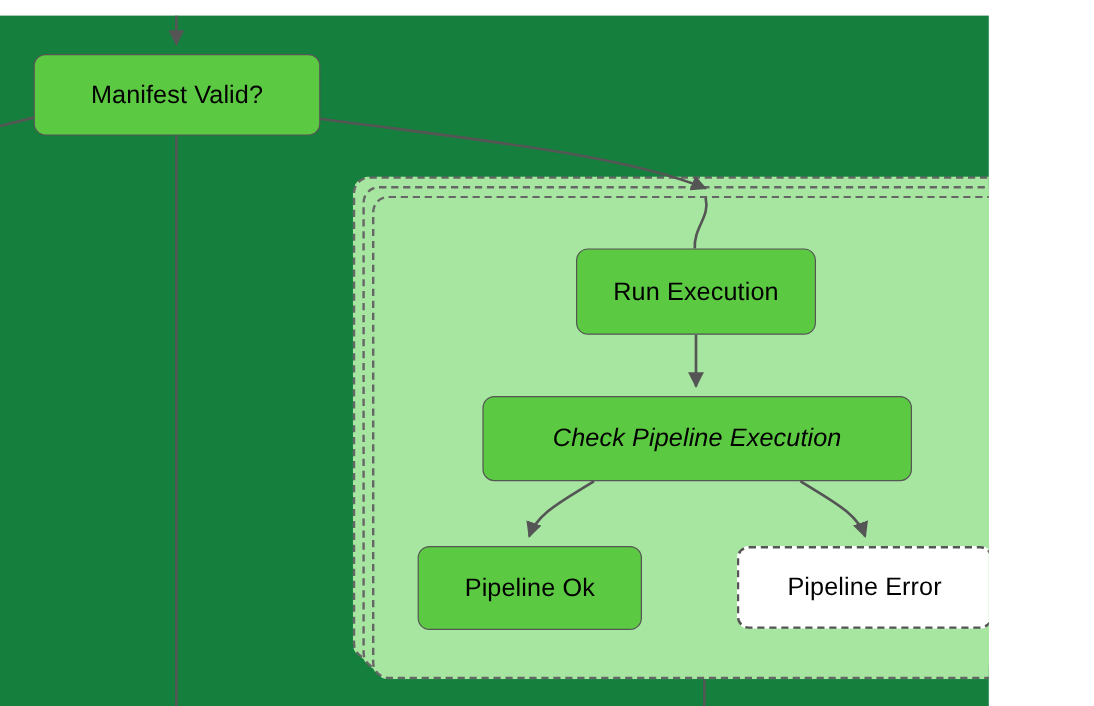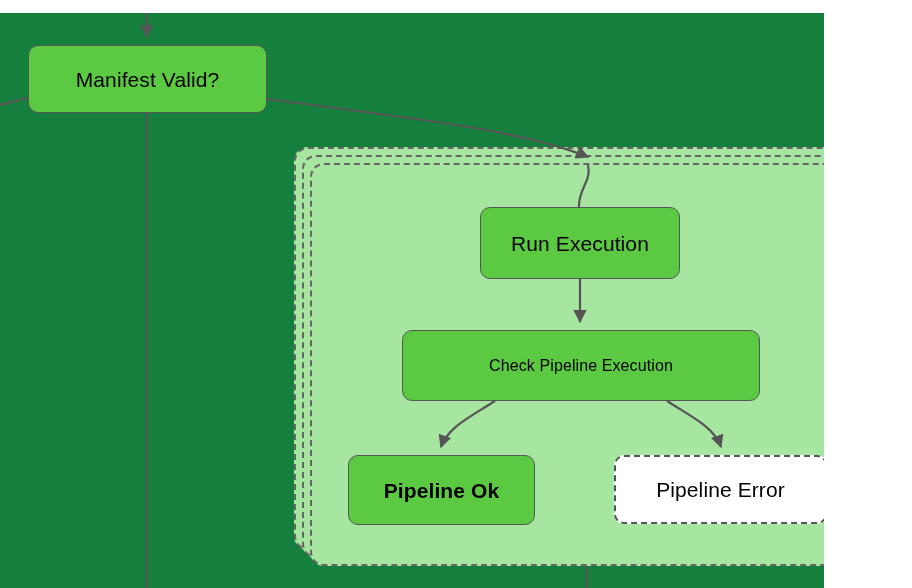--- a/index.html
+++ b/index.html
@@ -94,25 +94,25 @@
   </svg>
 
   <div class="node" id="node-manifest-valid" style="left: 28px; top: 32px; width: 239px; height: 68px; background: rgb(92, 201, 66); border-color: rgb(85, 85, 85); font-size: 21px; color: rgb(0, 0, 0);">
     <span class="node-label">Manifest Valid?</span>
   </div>
 
   <div class="node" id="node-run-pipeline" style="left: 480px; top: 194px; width: 200px; height: 72px; background: rgb(92, 201, 66); border-color: rgb(85, 85, 85); font-size: 21px; color: rgb(0, 0, 0);">
     <span class="node-label">Run Execution</span>
   </div>
 
-  <div class="node" id="node-check-pipeline-execution" style="left: 402px; top: 317px; width: 358px; height: 71px; background: rgb(92, 201, 66); border-color: rgb(85, 85, 85); font-size: 16px; color: rgb(0, 0, 0);">
+  <div class="node" id="node-check-pipeline-execution" style="left: 402px; top: 317px; width: 358px; height: 71px; background: rgb(92, 201, 66); border-color: rgb(85, 85, 85); font-size: 21px; color: rgb(0, 0, 0); font-style: italic;">
     <span class="node-label">Check Pipeline Execution</span>
   </div>
 
-  <div class="node" id="node-pipeline-ok" style="left: 348px; top: 442px; width: 187px; height: 70px; background: rgb(92, 201, 66); border-color: rgb(85, 85, 85); font-size: 21px; color: rgb(0, 0, 0); font-weight: bold;">
+  <div class="node" id="node-pipeline-ok" style="left: 348px; top: 442px; width: 187px; height: 70px; background: rgb(92, 201, 66); border-color: rgb(85, 85, 85); font-size: 21px; color: rgb(0, 0, 0);">
     <span class="node-label">Pipeline Ok</span>
   </div>
 
   <div class="node dashed" id="node-pipeline-error" style="left: 614px; top: 442px; width: 213px; height: 69px; background: rgb(255, 255, 255); border-color: rgb(85, 85, 85); font-size: 21px; color: rgb(0, 0, 0);">
     <span class="node-label">Pipeline Error</span>
   </div>
 
 </div>
 
 </body></html>

